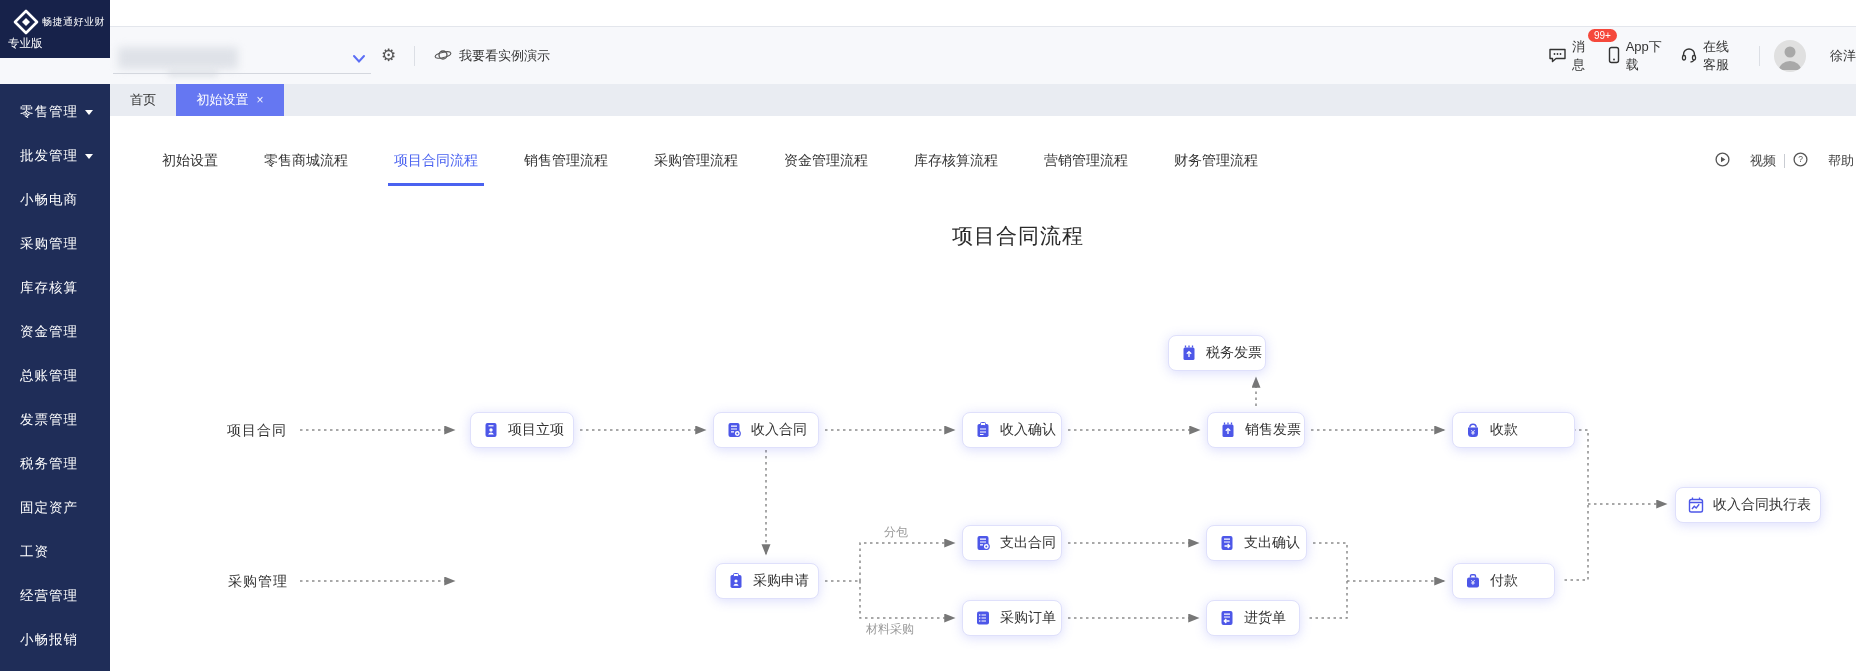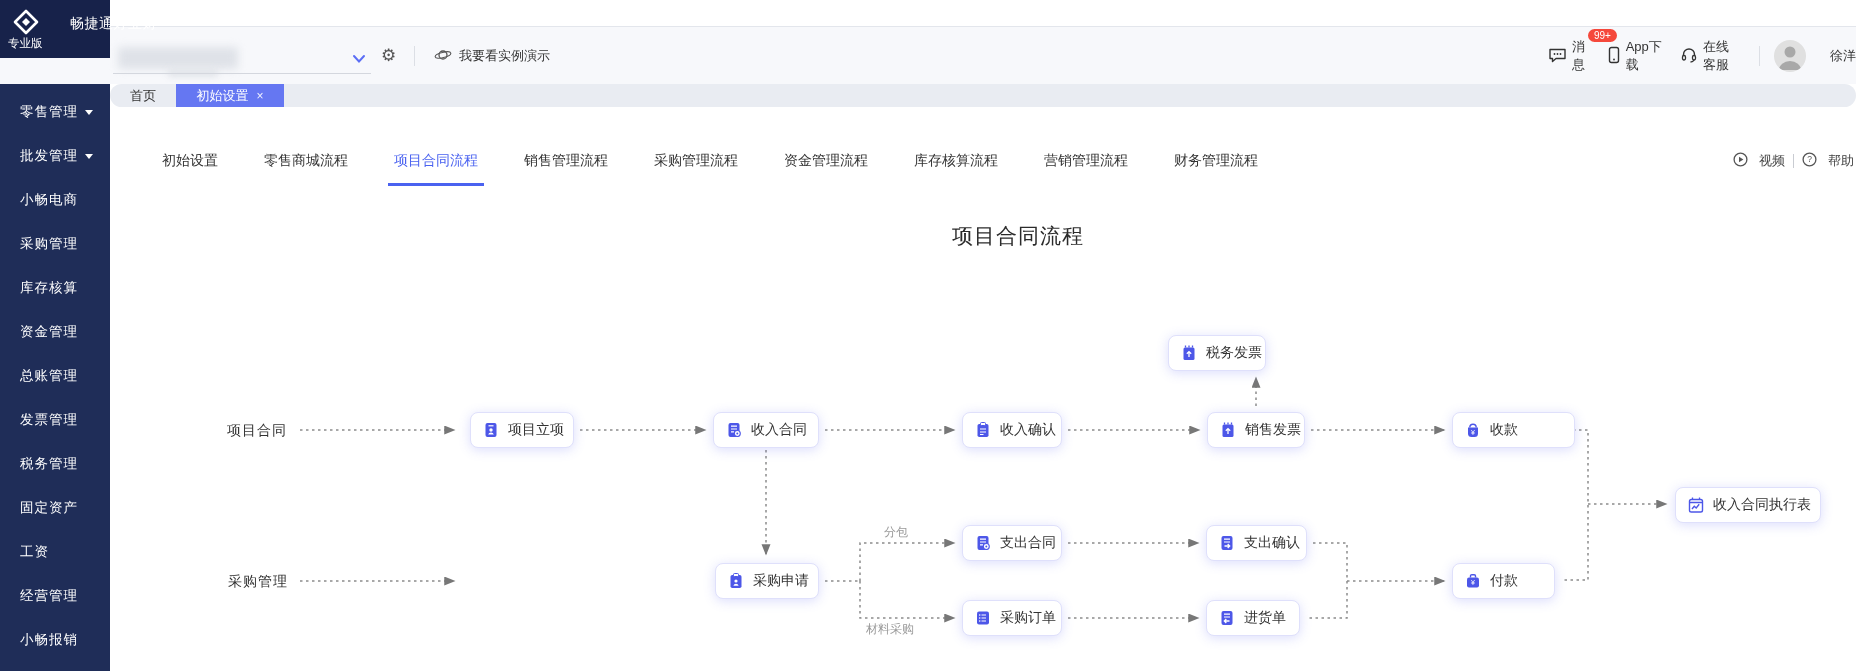--- a/index.html
+++ b/index.html
@@ -5,22 +5,22 @@
   * { margin:0; padding:0; box-sizing:border-box; }
   html,body { width:1856px; height:671px; overflow:hidden; background:#fff;
     font-family:"Liberation Sans","DejaVu Sans",sans-serif; }
 
   
   .topbar { position:absolute; left:0; top:26px; width:1856px; height:58px;
     background:#f7f8fb; border-top:1px solid #e3e6ec; }
   .logo-block { position:absolute; left:0; top:0; width:110px; height:58px;
     background:#17224a; color:#fff; }
   .logo-mark { position:absolute; left:13px; top:9px; }
-  .brand-name { position:absolute; left:42px; top:15px; font-size:14px; color:#fff;
-    white-space:nowrap; letter-spacing:.5px;margin-left:28px; }
+  .brand-name { position:absolute; left:42px; top:15px; font-size:10px; color:#fff;
+    white-space:nowrap; letter-spacing:.5px; }
   .brand-edition { position:absolute; left:8px; top:36px; font-size:11.5px; color:#fff; }
   .blur1 { position:absolute; left:118px; top:20px; width:120px; height:22px;
     background:#dfe2e8; border-radius:3px; filter:blur(4px); }
   .blur2 { position:absolute; left:168px; top:41px; width:50px; height:9px;
     background:#e2e5ea; border-radius:2px; filter:blur(3px); }
   .org-line { position:absolute; left:113px; top:46px; width:258px; height:1px; background:#d4d7de; }
   .org-chevron { position:absolute; left:352px; top:23px; }
   .gear { position:absolute; left:381px; top:18px; font-size:17px; color:#555; cursor:pointer; }
   .top-divider { position:absolute; left:414px; top:19px; width:1px; height:20px; background:#dcdfe5; }
   .demo-group { position:absolute; left:434px; top:0; height:58px; display:flex; align-items:center; gap:7px;
@@ -30,21 +30,21 @@
   .tr-item { display:flex; align-items:center; gap:5px; cursor:pointer; position:relative; }
   .badge { position:absolute; left:38px; top:-11px; background:#f5483b; color:#fff; font-size:10px;
     padding:1px 6px; border-radius:9px; border:2px solid #f7f8fb; line-height:11px; }
   .tr-gap { width:22px; }
   .tr-sep { width:1px; height:20px; background:#dcdfe5; margin:0 14px 0 18px; }
   .avatar { width:32px; height:32px; border-radius:50%; background:#e0e0e0; overflow:hidden;
     display:flex; align-items:flex-end; justify-content:center; }
   .user-name { margin-left:19px; white-space:nowrap; }
 
   
-  .wtabs { position:absolute; left:110px; top:84px; width:1746px; height:23px; background:#e9ecf2; display:flex;border-radius:16px; }
+  .wtabs { position:absolute; left:110px; top:84px; width:1746px; height:32px; background:#e9ecf2; display:flex; }
   .wtab-home { width:66px; display:flex; align-items:center; justify-content:center;
     font-size:13px; color:#333; cursor:pointer; }
   .wtab-active { width:108px; background:#6577f2; color:#fff; display:flex; align-items:center;
     justify-content:center; gap:8px; font-size:13px; cursor:pointer; }
   .wtab-close { font-size:12px; opacity:.9; cursor:pointer; }
 
   
   .sidebar { position:absolute; left:0; top:84px; width:110px; height:587px;
     background:#1f2d58; padding-top:6px; }
   .side-item { height:44px; display:flex; align-items:center; padding-left:20px;
@@ -53,21 +53,21 @@
     border-top:5px solid #fff; margin-left:7px; }
 
   
   .content { position:absolute; left:110px; top:120px; width:1746px; height:551px; background:#fff; }
 
   .page-tabs { position:absolute; left:46px; top:28px; display:flex; gap:34px; }
   .ptab { font-size:14px; color:#333; padding:4px 6px 13px 6px; cursor:pointer; white-space:nowrap; }
   .ptab.active { color:#4a62f0; border-bottom:3px solid #4a62f0; }
   .tab-tools { position:absolute; right:2px; top:32px; display:flex; align-items:center; gap:8px;
     font-size:13px; color:#444; white-space:nowrap; }
-  .tool-item { display:flex; align-items:center; gap:11px; cursor:pointer;text-align:right; }
+  .tool-item { display:flex; align-items:center; gap:20px; cursor:pointer;text-align:right; }
   .tool-sep { width:1px; height:14px; background:#c9ccd2; }
 
   .flow-title { position:absolute; left:70px; right:0; top:102px; text-align:center;
     font-size:21px; color:#2b2b2b; font-weight:500; letter-spacing:1px; }
 
   
   .flow { position:absolute; left:0; top:70px; width:1746px; height:481px; }
   .flow svg.wires { position:absolute; left:0; top:0; }
   .node { position:absolute; height:36px; background:#fff; border:1px solid #dfe0fb; border-radius:8px;
     box-shadow:0 2px 12px rgba(90,100,240,.22); display:flex; align-items:center; gap:8px;

